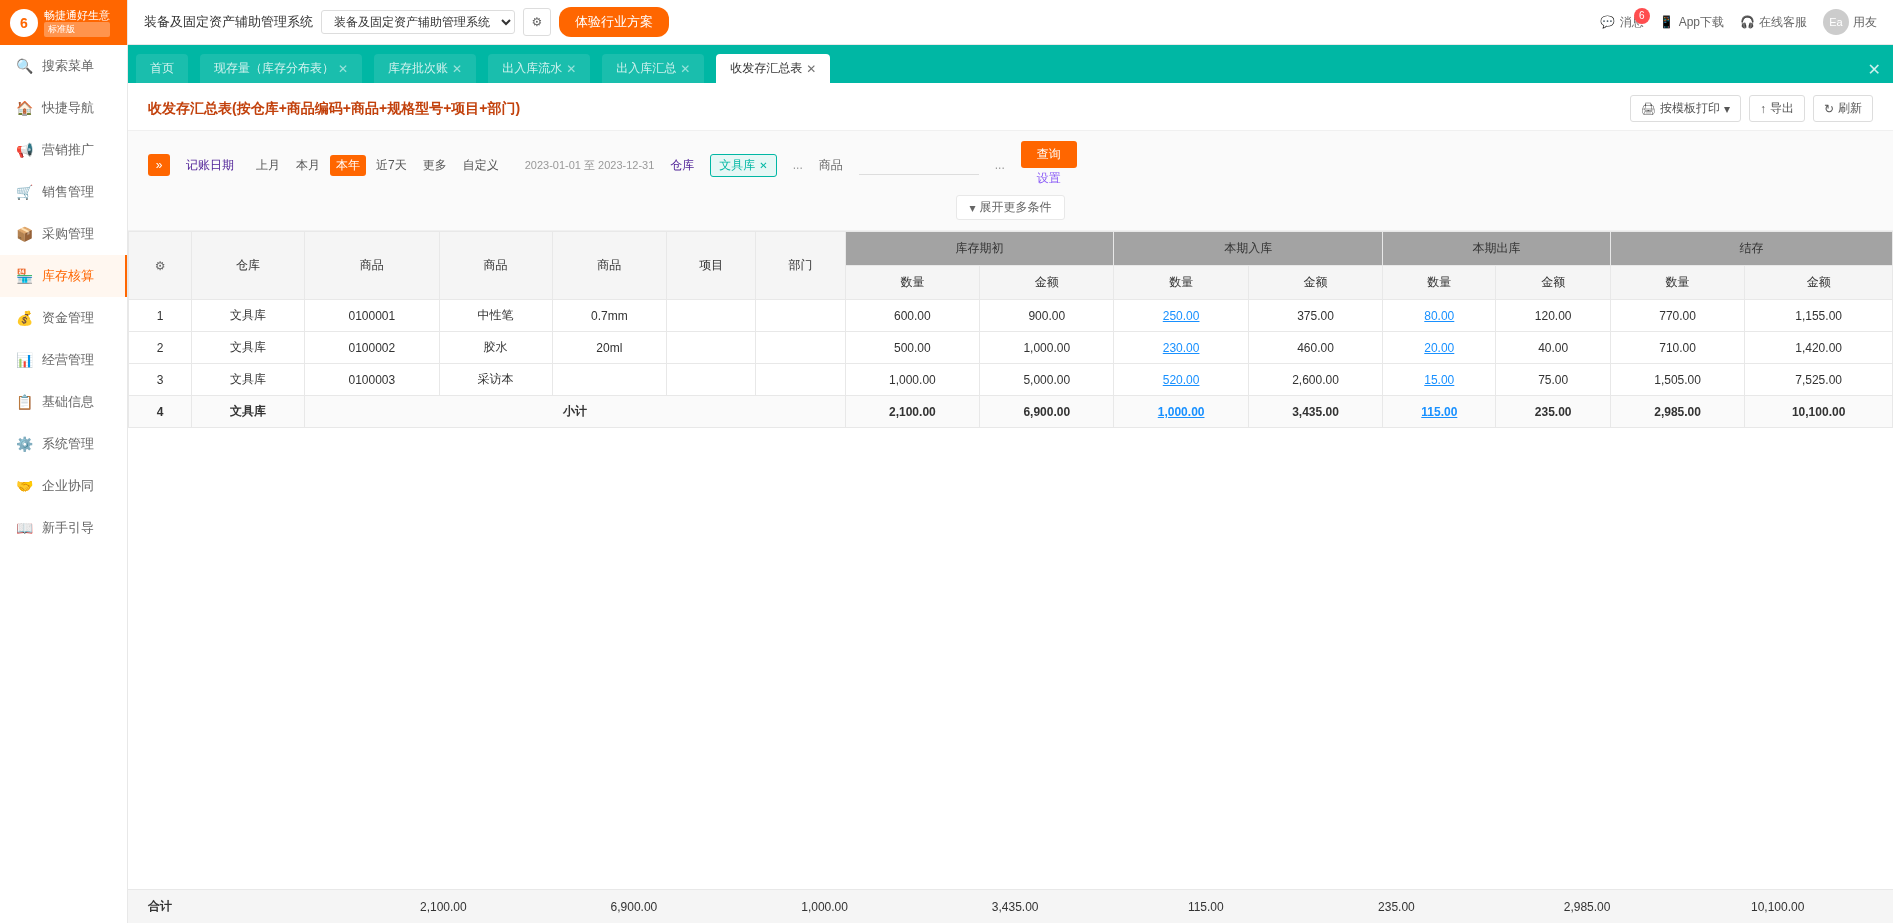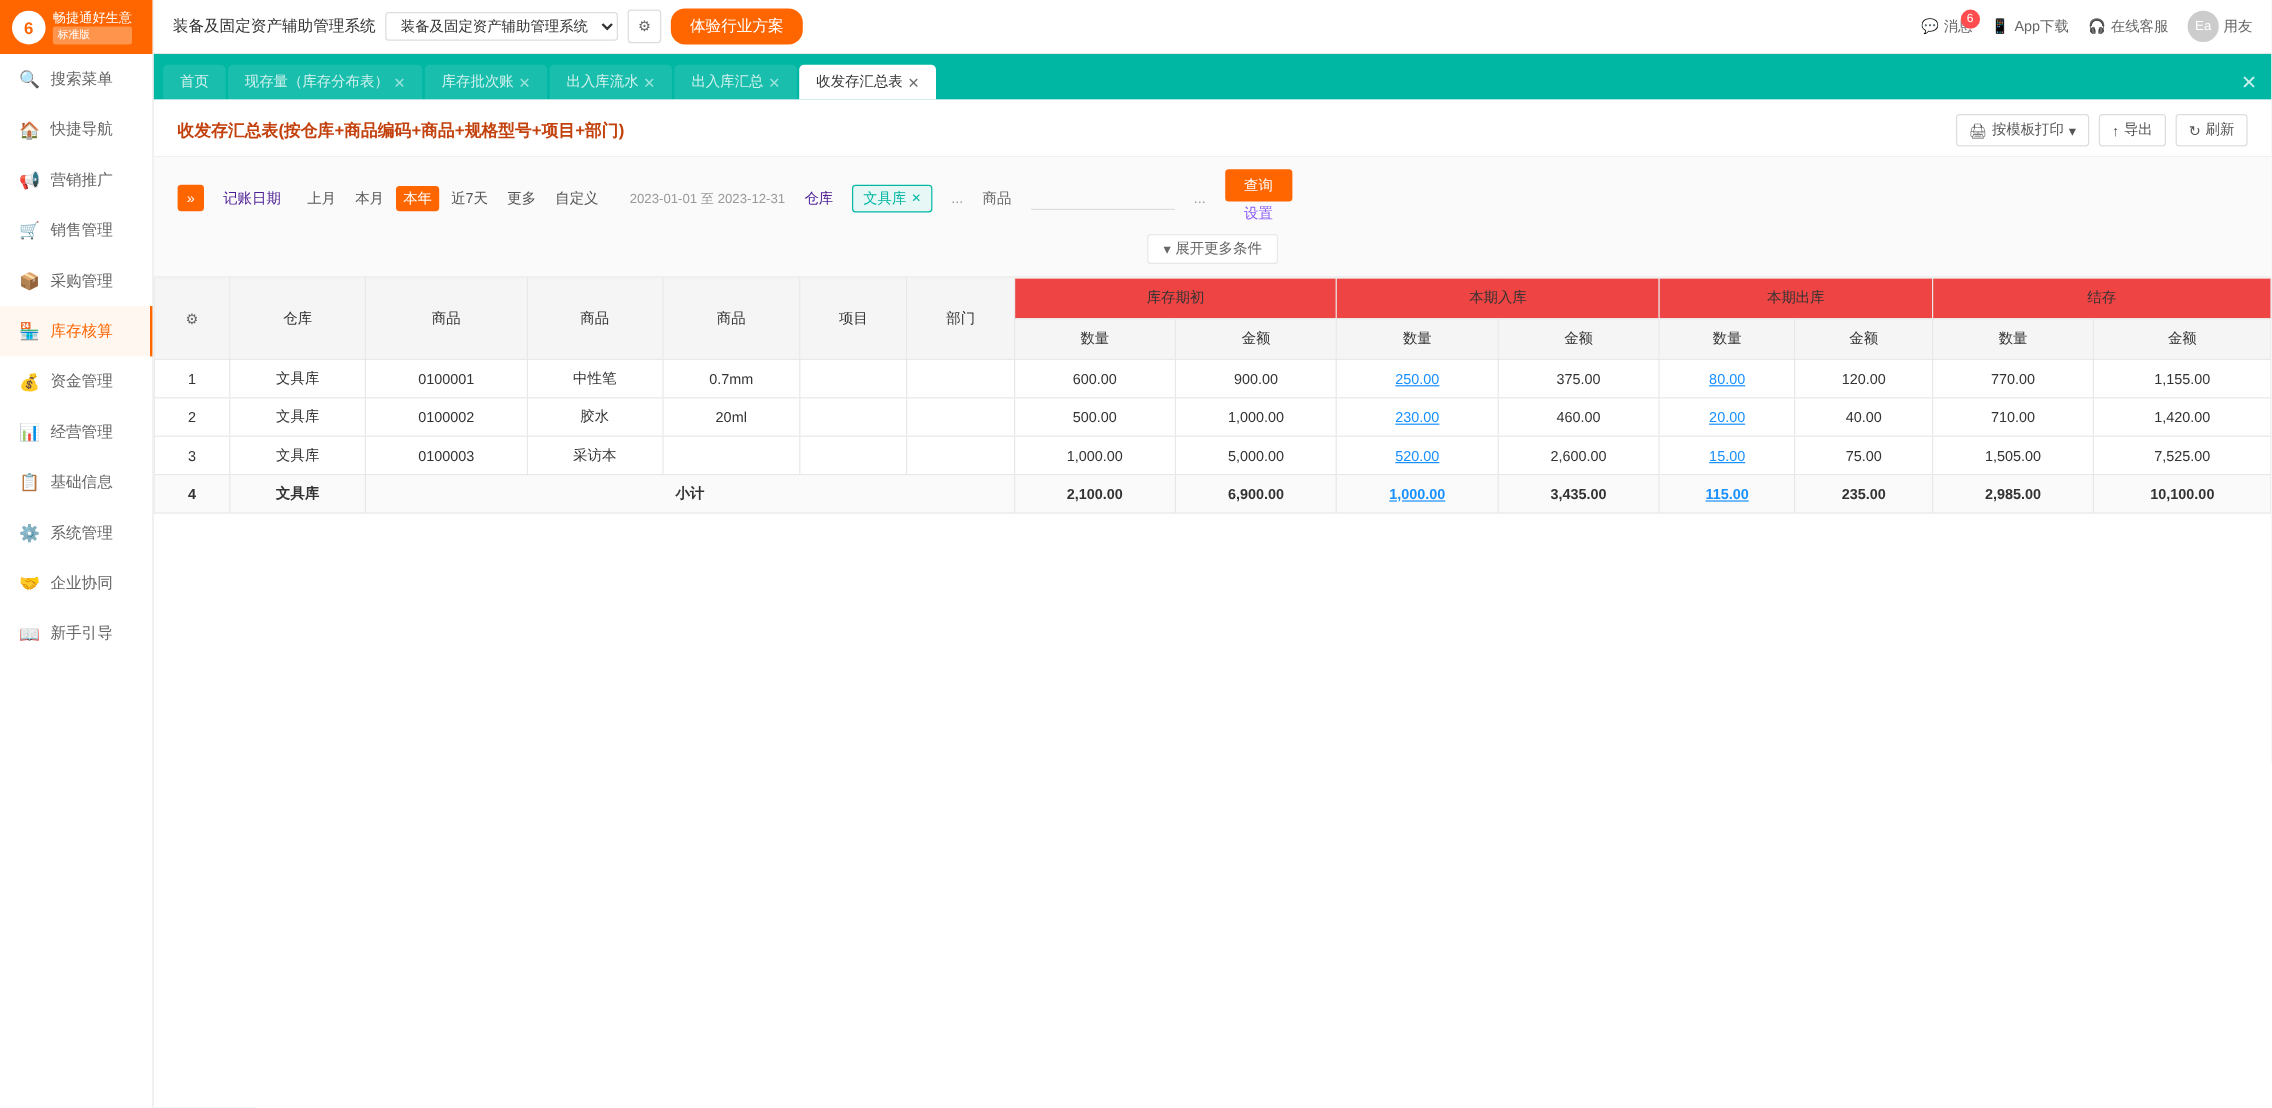--- a/index.html
+++ b/index.html
@@ -24,21 +24,21 @@
     .system-title { font-size: 13px; color: #333; }
     .topbar-select { border: 1px solid #ddd; border-radius: 3px; padding: 3px 8px; font-size: 12px; background: #fff; color: #333; cursor: pointer; }
     .gear-btn { width: 28px; height: 28px; border: 1px solid #ddd; border-radius: 3px; display: flex; align-items: center; justify-content: center; cursor: pointer; color: #666; }
     .experience-btn { background: #ff6600; color: #fff; border: none; border-radius: 12px; padding: 6px 16px; font-size: 13px; cursor: pointer; }
     .topbar-right { display: flex; align-items: center; gap: 16px; font-size: 12px; color: #666; }
     .topbar-right-item { display: flex; align-items: center; gap: 4px; cursor: pointer; position: relative; }
     .badge { background: #ff4d4f; color: #fff; border-radius: 50%; width: 16px; height: 16px; font-size: 10px; display: flex; align-items: center; justify-content: center; position: absolute; top: -6px; right: -6px; }
     .user-avatar { width: 26px; height: 26px; background: #ccc; border-radius: 50%; display: flex; align-items: center; justify-content: center; font-size: 11px; color: #fff; overflow: hidden; }
 
     
-    .tabs { height: 38px; background: #00b7a4; display: flex; align-items: flex-end; padding: 0 8px; flex-shrink: 0; gap: 2px; }
+    .tabs { height: 38px; background: #00b7a4; display: flex; align-items: flex-end; padding: 0 8px; flex-shrink: 0; gap: 12px; }
     .tab { padding: 6px 14px; font-size: 12px; cursor: pointer; border-radius: 4px 4px 0 0; display: flex; align-items: center; gap: 4px; color: rgba(255,255,255,0.8); background: rgba(255,255,255,0.1); }
     .tab.active { background: #fff; color: #333; }
     .tab-close-btn { cursor: pointer; opacity: 0.7; }
     .tabs-close-all { margin-left: auto; color: rgba(255,255,255,0.8); cursor: pointer; font-size: 16px; padding: 4px; }
 
     
     .page-content { flex: 1; overflow: auto; padding: 0; background: #f0f2f5; }
     .page-inner { background: #fff; margin: 0; min-height: 100%; }
 
     
@@ -63,21 +63,21 @@
     .filter-input { border: none; border-bottom: 1px solid #ddd; padding: 2px 4px; font-size: 12px; color: #333; outline: none; width: 120px; background: transparent; }
     .query-btn { background: #ff6600; color: #fff; border: none; border-radius: 3px; padding: 5px 16px; font-size: 12px; cursor: pointer; }
     .set-btn { color: #8b5cf6; border: none; background: none; cursor: pointer; font-size: 12px; display: block; padding: 2px 8px; }
     .filter-right { display: flex; flex-direction: column; align-items: center; gap: 0; }
     .expand-more-btn { display: flex; align-items: center; gap: 4px; font-size: 12px; color: #666; cursor: pointer; margin: 6px auto 0; border: 1px solid #e8e8e8; border-radius: 3px; padding: 3px 12px; background: #fff; width: fit-content; }
 
     
     .table-wrapper { padding: 0 0 60px; overflow: auto; }
     table { width: 100%; border-collapse: collapse; font-size: 12px; }
     thead tr th { background: #f5f5f5; padding: 8px 10px; text-align: center; border: 1px solid #e8e8e8; color: #333; font-weight: normal; white-space: nowrap; }
-    thead tr th.group-header { background: #ef4444; }
+    thead tr th.group-header { background: #a3a3a3; }
     tbody tr td { padding: 7px 10px; text-align: center; border: 1px solid #e8e8e8; color: #333; white-space: nowrap; }
     tbody tr.subtotal td { font-weight: bold; background: #fafafa; }
     .link-style { color: #1890ff; text-decoration: underline; cursor: pointer; }
     .settings-icon-cell { color: #666; cursor: pointer; }
 
     
     .footer-summary { position: fixed; bottom: 0; left: 128px; right: 0; background: #f5f5f5; border-top: 1px solid #e8e8e8; padding: 8px 20px; display: flex; align-items: center; z-index: 10; }
     .footer-label { font-size: 12px; color: #333; font-weight: bold; min-width: 200px; }
     .footer-cells { display: flex; flex: 1; }
     .footer-cell { flex: 1; text-align: center; font-size: 12px; color: #333; }
@@ -360,14 +360,29 @@
     <td><strong>2,985.00</strong></td>
     <td><strong>10,100.00</strong></td>
   </tr>
             </tbody>
         </table>
       </div>
 
     </div>
   </div>
 
+  <div class="footer-summary">
+    <div class="footer-label">
+      <span>合计</span>
+    </div>
+    <div class="footer-cells">
+      <div class="footer-cell">2,100.00</div>
+      <div class="footer-cell">6,900.00</div>
+      <div class="footer-cell">1,000.00</div>
+      <div class="footer-cell">3,435.00</div>
+      <div class="footer-cell">115.00</div>
+      <div class="footer-cell">235.00</div>
+      <div class="footer-cell">2,985.00</div>
+      <div class="footer-cell">10,100.00</div>
+    </div>
+  </div>
 
 </div>
 
 </body></html>

